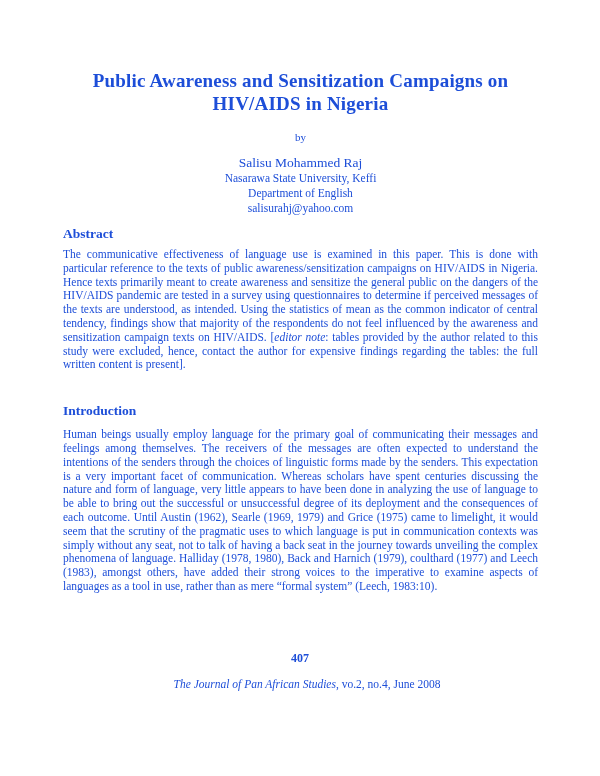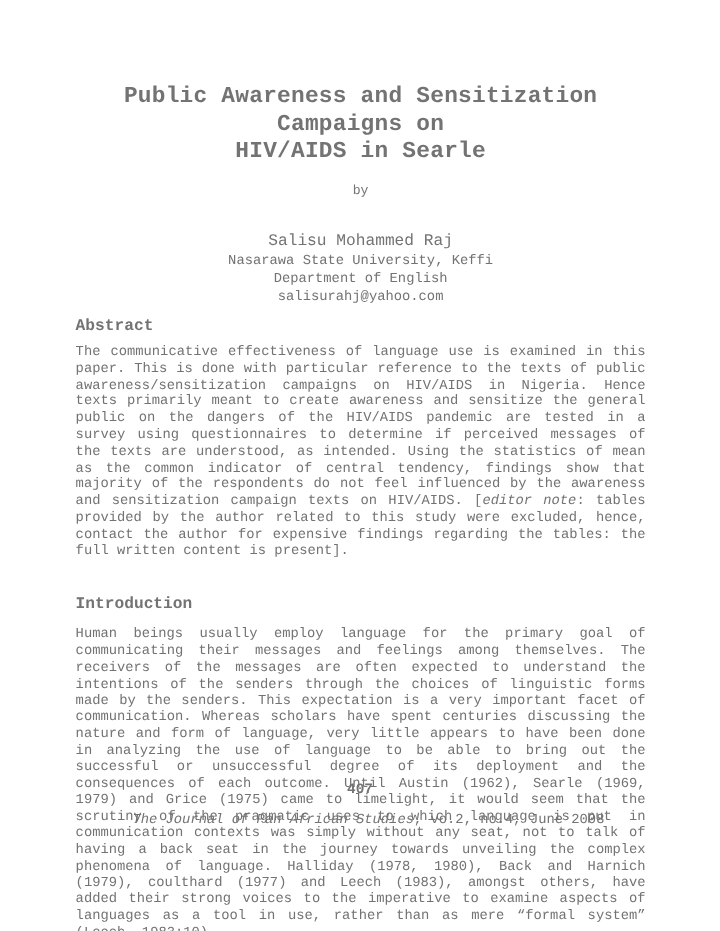--- a/index.html
+++ b/index.html
@@ -7,41 +7,41 @@
     padding: 0;
     background: #ffffff;
   }
   .page {
     position: relative;
     width: 600px;
     height: 776px;
     box-sizing: border-box;
     padding: 0 62px 0 63px;
     background: #ffffff;
-    font-family: Liberation Mono, monospace;
-    color: #737373;
+    font-family: Liberation Serif, serif;
+    color: #1d4ed8;
     overflow: hidden;
   }
   .title {
     margin: 0;
     padding-top: 69px;
     font-size: 19px;
     line-height: 23px;
     font-weight: bold;
     text-align: center;
     letter-spacing: 0.2px;
   }
   .byline {
     margin-top: 16px;
     text-align: center;
     font-size: 11px;
     line-height: 13px;
   }
   .author-block {
-    margin-top: 26px;
+    margin-top: 10px;
     text-align: center;
   }
   .author-name {
     font-size: 13.5px;
     line-height: 17px;
   }
   .author-line {
     font-size: 11.5px;
     line-height: 15px;
   }
@@ -79,21 +79,21 @@
     font-size: 11.5px;
     line-height: 14px;
     padding-left: 14px;
   }
 </style>
 </head>
 <body>
 
 <div class="page">
 
-  <h1 class="title"><span>Public Awareness and Sensitization Campaigns on</span><br><span>HIV/AIDS in Searle</span></h1>
+  <h1 class="title"><span>Public Awareness and Sensitization Campaigns on</span><br><span>HIV/AIDS in Nigeria</span></h1>
 
   <div class="byline">by</div>
 
   <div class="author-block">
     <div class="author-name">Salisu Mohammed Raj</div>
     <div class="author-line">Nasarawa State University, Keffi</div>
     <div class="author-line">Department of English</div>
     <div class="author-line">salisurahj@yahoo.com</div>
   </div>
 

